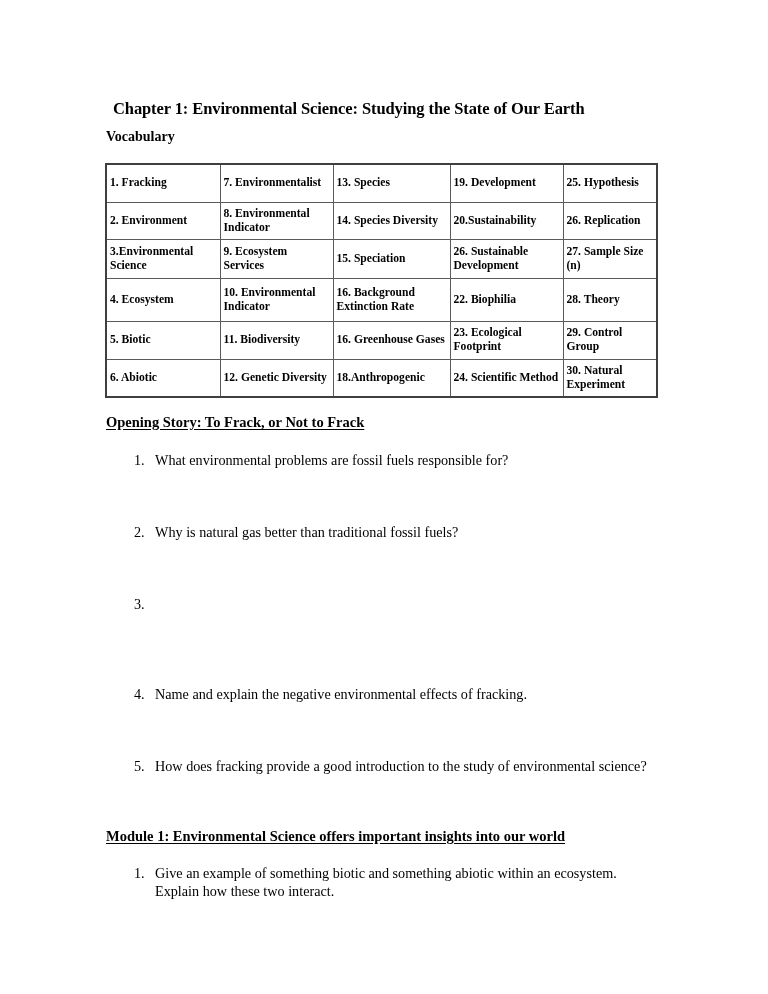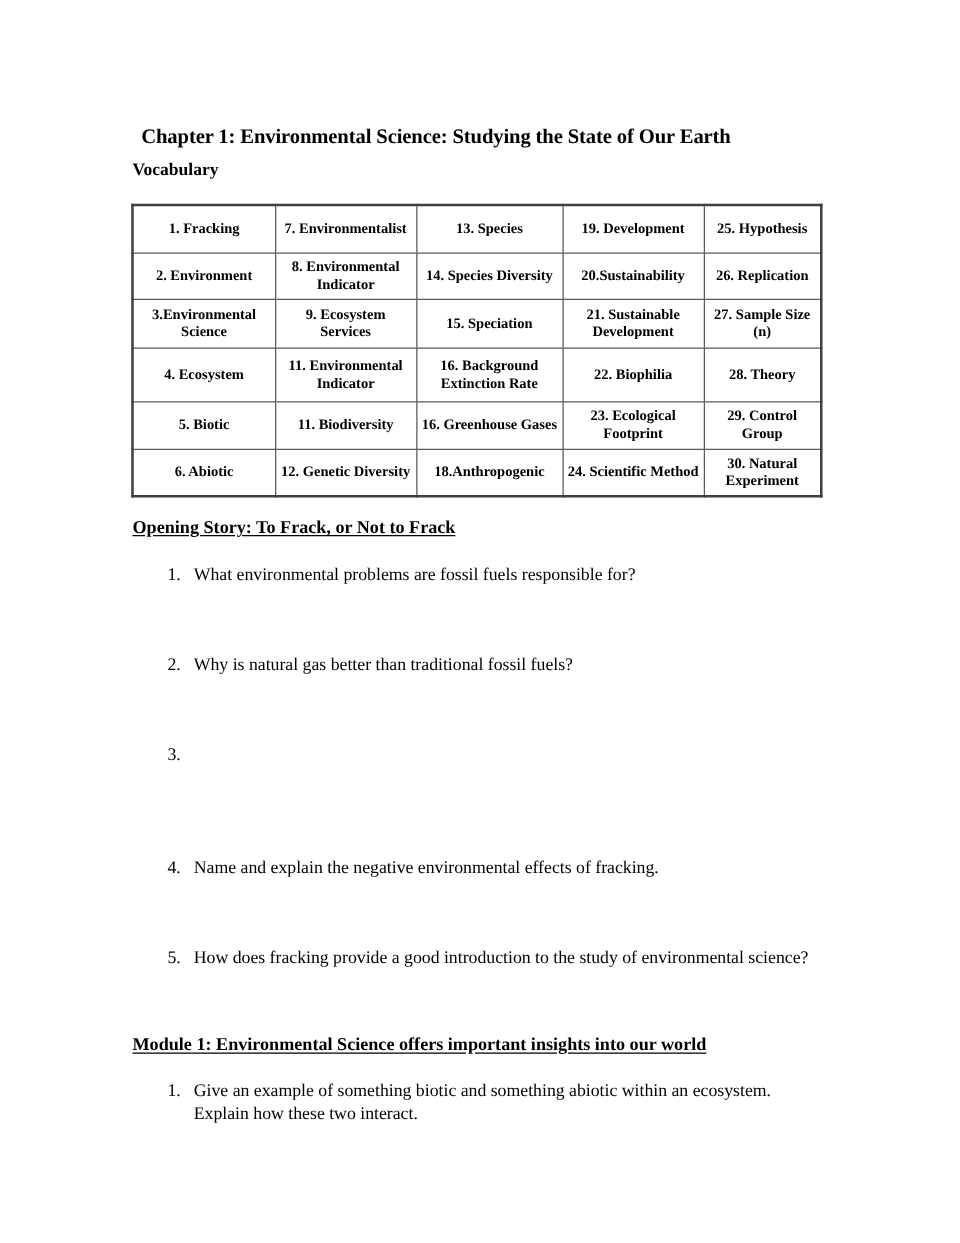--- a/index.html
+++ b/index.html
@@ -50,21 +50,20 @@
     width: 553px;
   }
   table.vocab {
     border-collapse: collapse;
     width: 553px;
     table-layout: fixed;
     border: 2px solid #3f3f3f;
   }
   table.vocab td {
     border: 1px solid #5a5a5a;
-    text-align: center;
     vertical-align: middle;
     font-size: 11.6px;
     font-weight: bold;
     line-height: 1.22;
     padding: 4px 3px;
   }
   table.vocab col.c1 { width: 114px; }
   table.vocab col.c2 { width: 113px; }
   table.vocab col.c3 { width: 117px; }
   table.vocab col.c4 { width: 113px; }
@@ -146,26 +145,26 @@
           <td>2. Environment</td>
           <td>8. Environmental Indicator</td>
           <td>14. Species Diversity</td>
           <td>20.Sustainability</td>
           <td>26. Replication</td>
         </tr>
         <tr class="r3">
           <td>3.Environmental Science</td>
           <td>9. Ecosystem Services</td>
           <td>15. Speciation</td>
-          <td>21. Sustainable Development</td>
+          <td>26. Sustainable Development</td>
           <td>27. Sample Size (n)</td>
         </tr>
         <tr class="r4">
           <td>4. Ecosystem</td>
-          <td>11. Environmental Indicator</td>
+          <td>10. Environmental Indicator</td>
           <td>16. Background Extinction Rate</td>
           <td>22. Biophilia</td>
           <td>28. Theory</td>
         </tr>
         <tr class="r5">
           <td>5. Biotic</td>
           <td>11. Biodiversity</td>
           <td>16. Greenhouse Gases</td>
           <td>23. Ecological Footprint</td>
           <td>29. Control Group</td>

